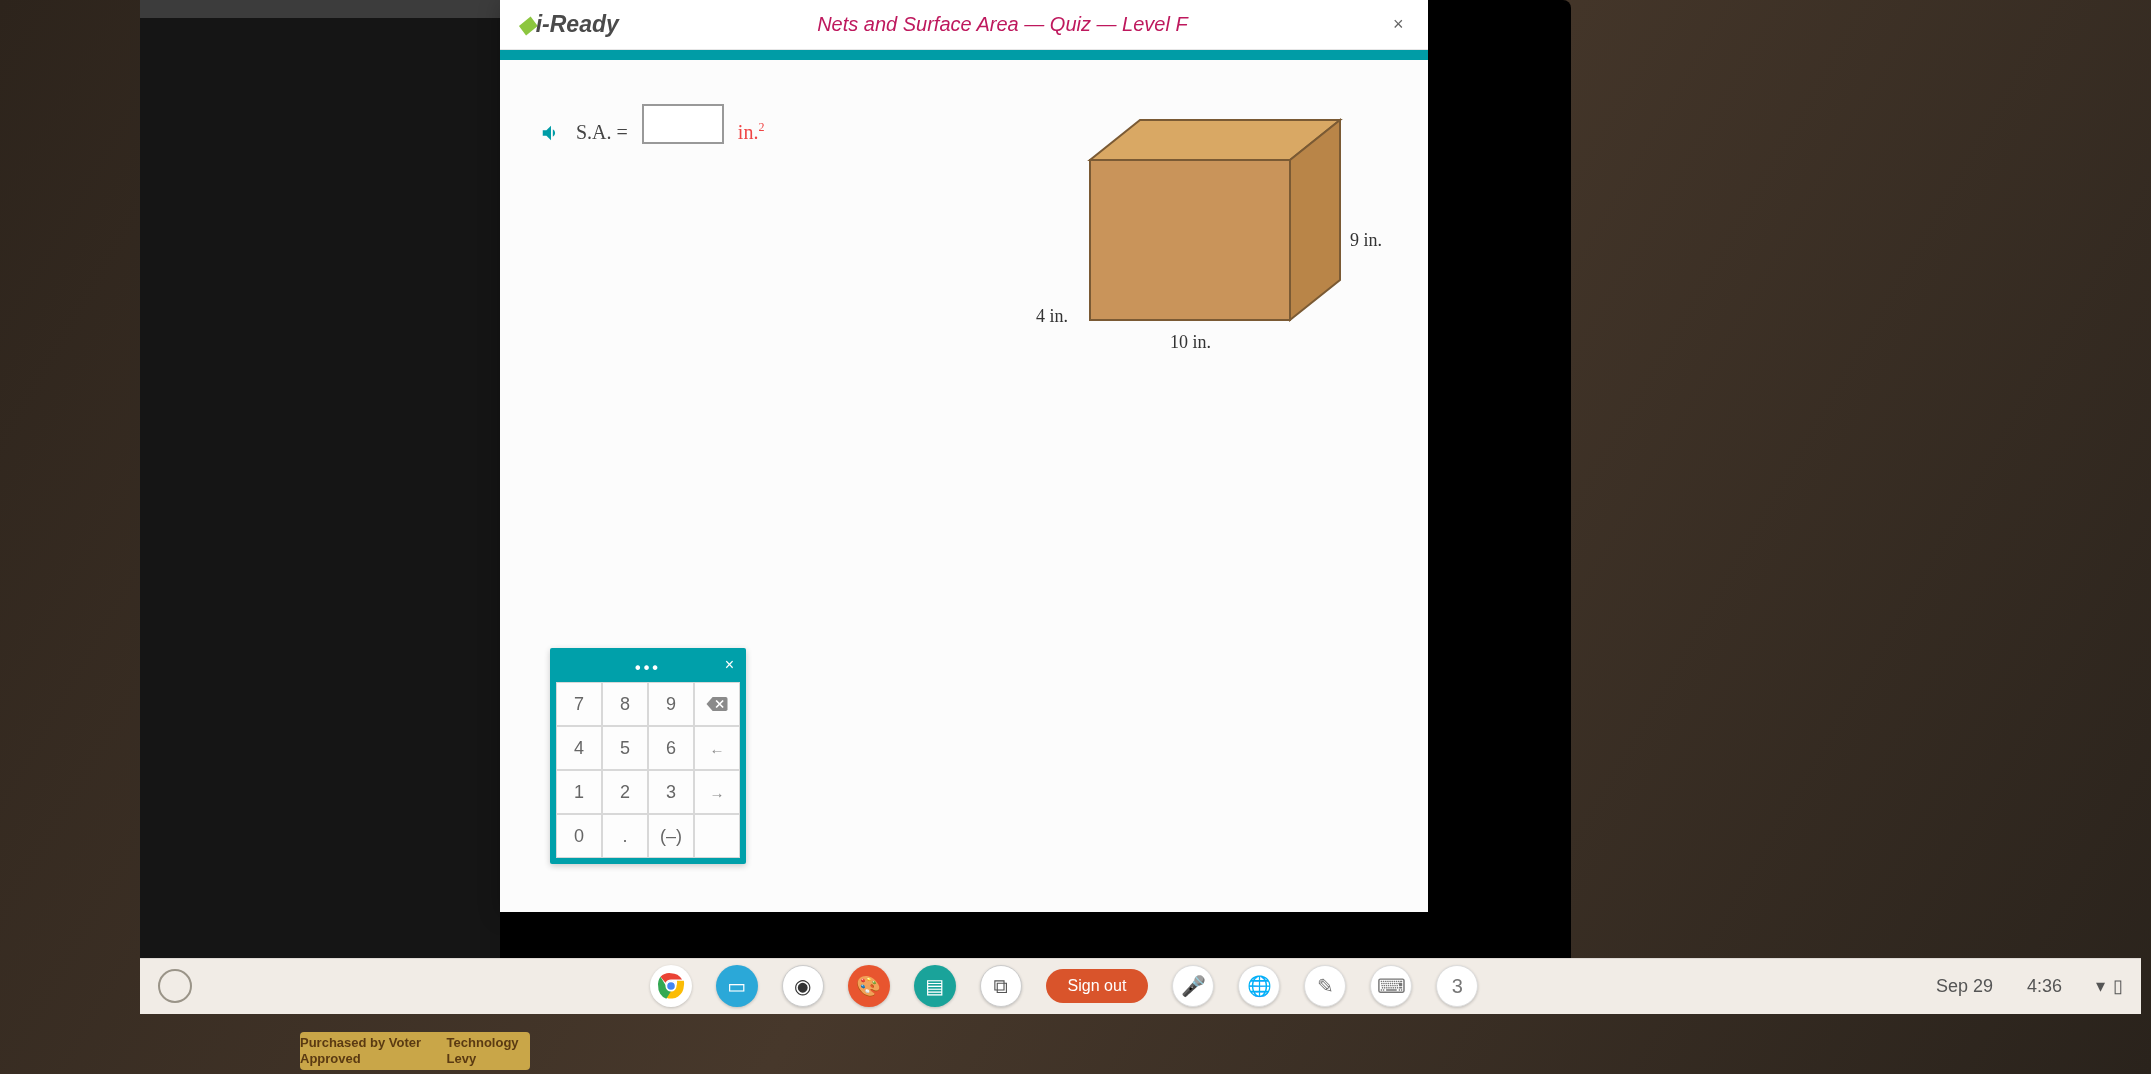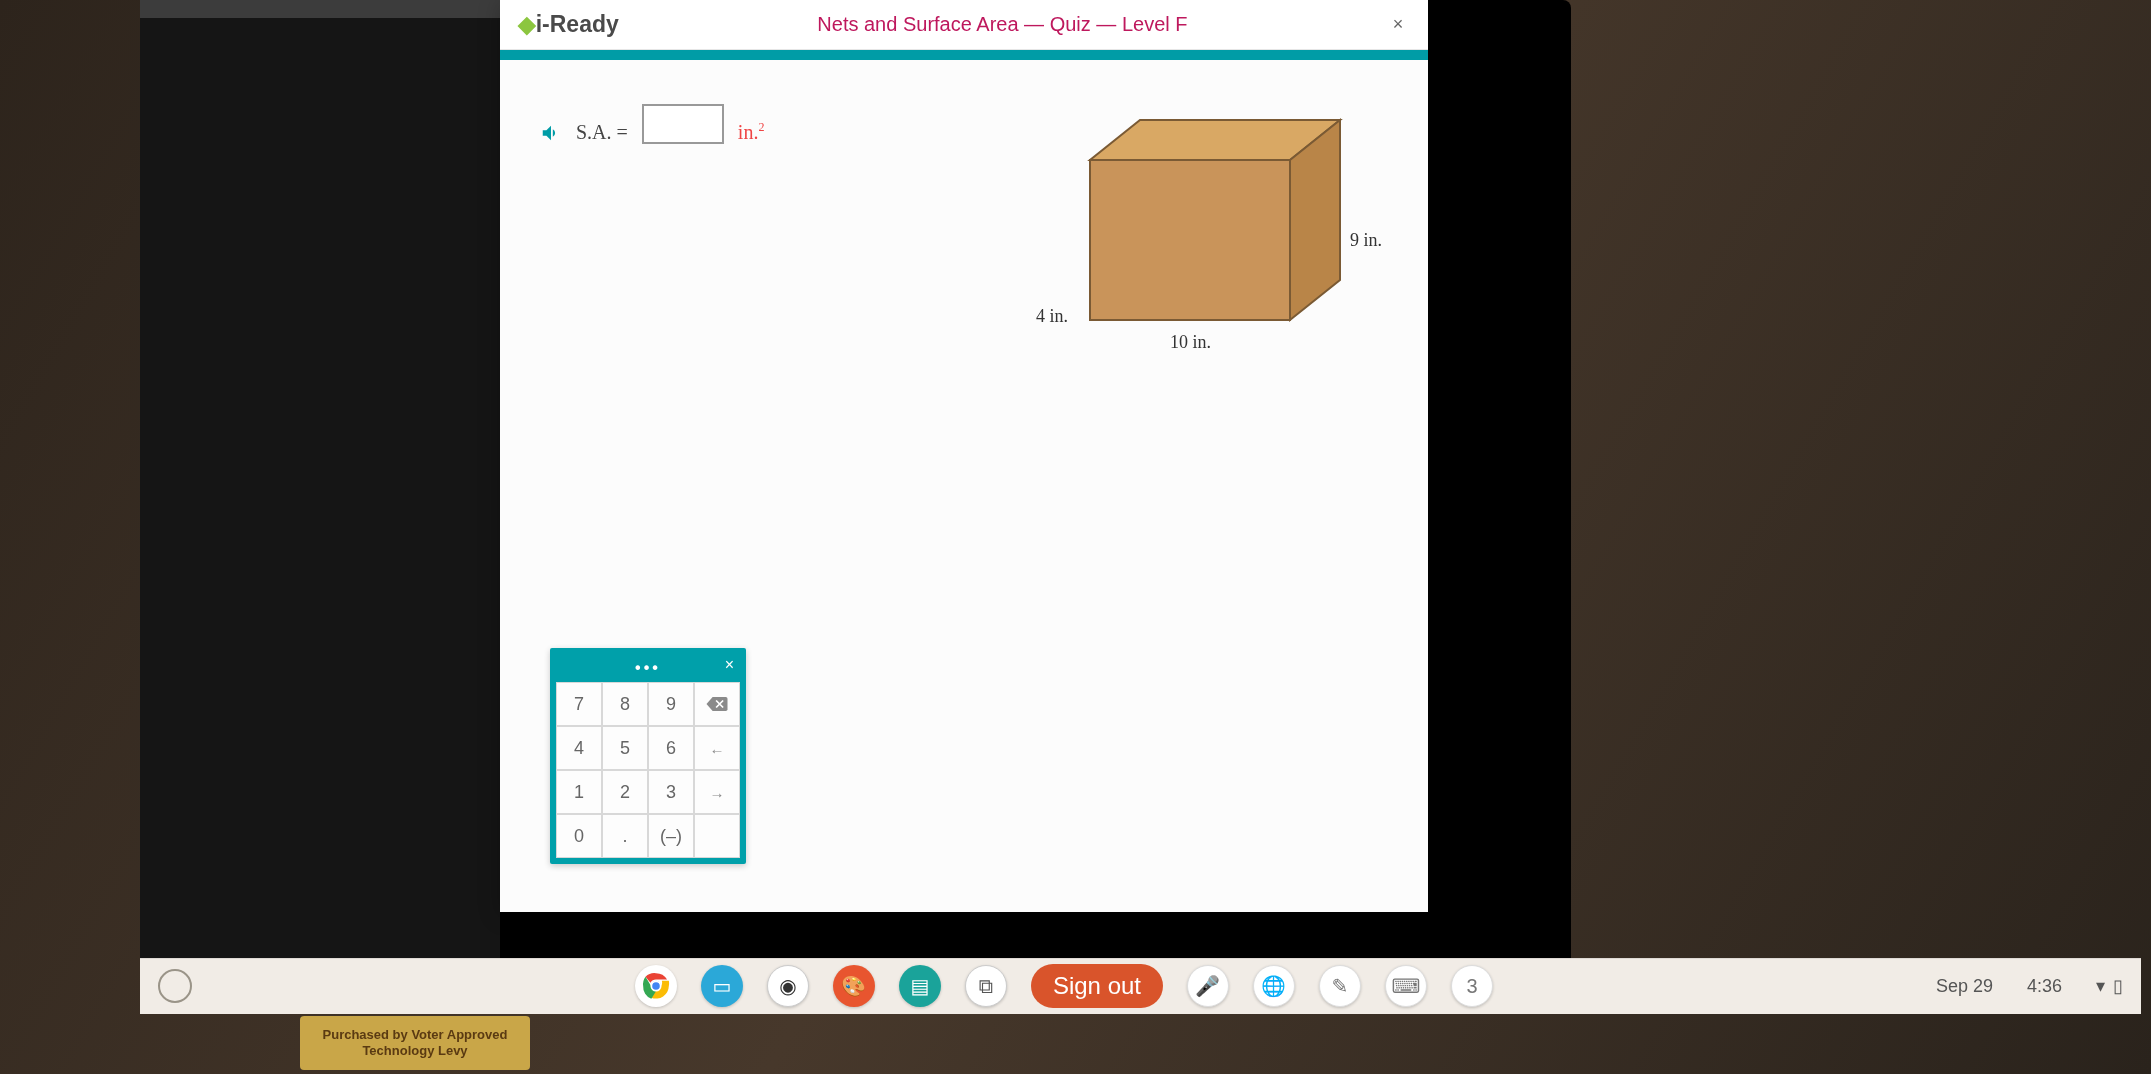--- a/index.html
+++ b/index.html
@@ -28,20 +28,21 @@
     left: 500px; top: 0; width: 928px; height: 912px;
     background: #fafbfb;
     box-shadow: 0 3px 20px rgba(0,0,0,.25);
     display: flex; flex-direction: column;
   }
   .titlebar {
     height: 50px; display: flex; align-items: center;
     padding: 0 18px;
     border-bottom: 1px solid #e6e6e6;
     background: #fff;
+    font-style: italic;
   }
   .brand { font-size: 23px; font-weight: 600; color: #4a4a4a; }
   .brand .dot1 { color: #8cc63f; }
   .brand .dot2 { color: #f7931e; }
   .brand .dot3 { color: #ed1c24; }
   .lesson-title { flex: 1; text-align: center; font-size: 20px; color: #be185d; }
   .close-x { width: 24px; height: 24px; display: flex; align-items: center; justify-content: center; color: #666; cursor: pointer; font-size: 18px; }
 
   .tealbar { height: 10px; background: #009ca6; }
 
@@ -86,29 +87,29 @@
   }
   .task-left { width: 34px; height: 34px; border: 2px solid #9a9488; border-radius: 50%; }
   .task-center { flex: 1; display: flex; justify-content: center; gap: 24px; align-items: center; }
   .ticon { width: 42px; height: 42px; border-radius: 50%; display: flex; align-items: center; justify-content: center; font-size: 20px; box-shadow: 0 1px 3px rgba(0,0,0,.2); cursor: pointer; }
   .chrome { background: #fff; }
   .blue1 { background: #2ba8d8; color: #fff; }
   .white1 { background: #fff; color: #333; border: 1px solid #ccc; }
   .orange1 { background: #e8552f; color: #fff; }
   .teal1 { background: #1aa39a; color: #fff; }
   .plus1 { background: #fff; color: #555; border: 1px solid #ccc; }
-  .signout-pill { background: #d9542b; color: #fff; padding: 8px 22px; border-radius: 22px; font-size: 24px; cursor: pointer; }
+  .signout-pill { background: #d9542b; color: #fff; padding: 8px 22px; border-radius: 22px; font-size: 16px; cursor: pointer; }
   .gray1 { background: #fff; color: #777; border: 1px solid #ddd; }
   .task-right { display: flex; align-items: center; gap: 34px; font-size: 18px; color: #555; }
   .status-icons { display: flex; align-items: center; gap: 8px; }
 
   .sticker {
-    position: absolute; left: 300px; bottom: 4px; width: 230px; height: 54px;
+    position: absolute; left: 300px; bottom: 4px; width: 230px; height: 38px;
     background: #c9a648; color: #5a3a12; font-size: 13px; font-weight: 600;
-    display: flex; flex-direction: column; align-items: center; justify-content: center;
+    display: flex; flex-direction: row; align-items: center; justify-content: center;
     border-radius: 4px; line-height: 1.2;
   }
 
   .browser-top {
     position: absolute; left: 140px; top: 0; width: 360px; height: 18px;
     background: #3c3c3c; color: #bdbdbd; font-size: 11px; padding-left: 8px;
     display: flex; align-items: center;
   }
 </style>
 </head>

